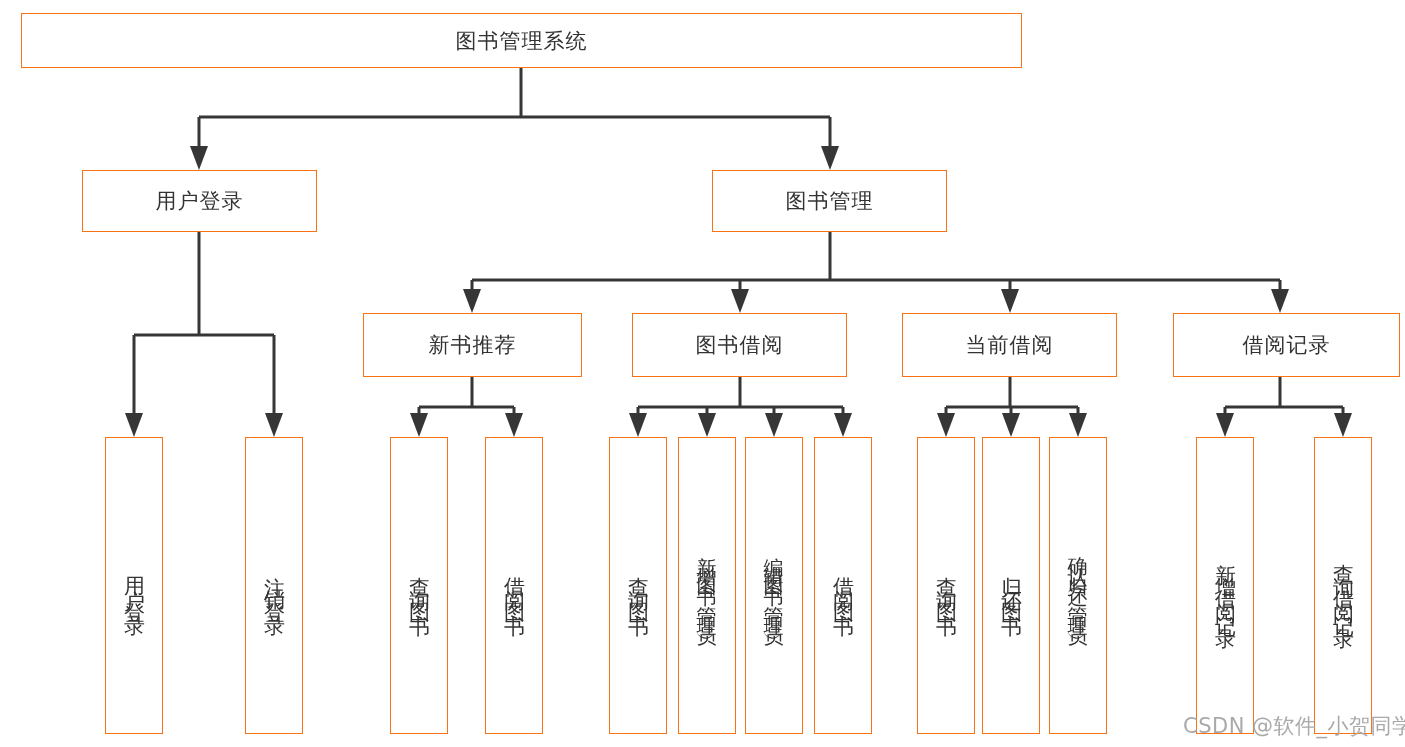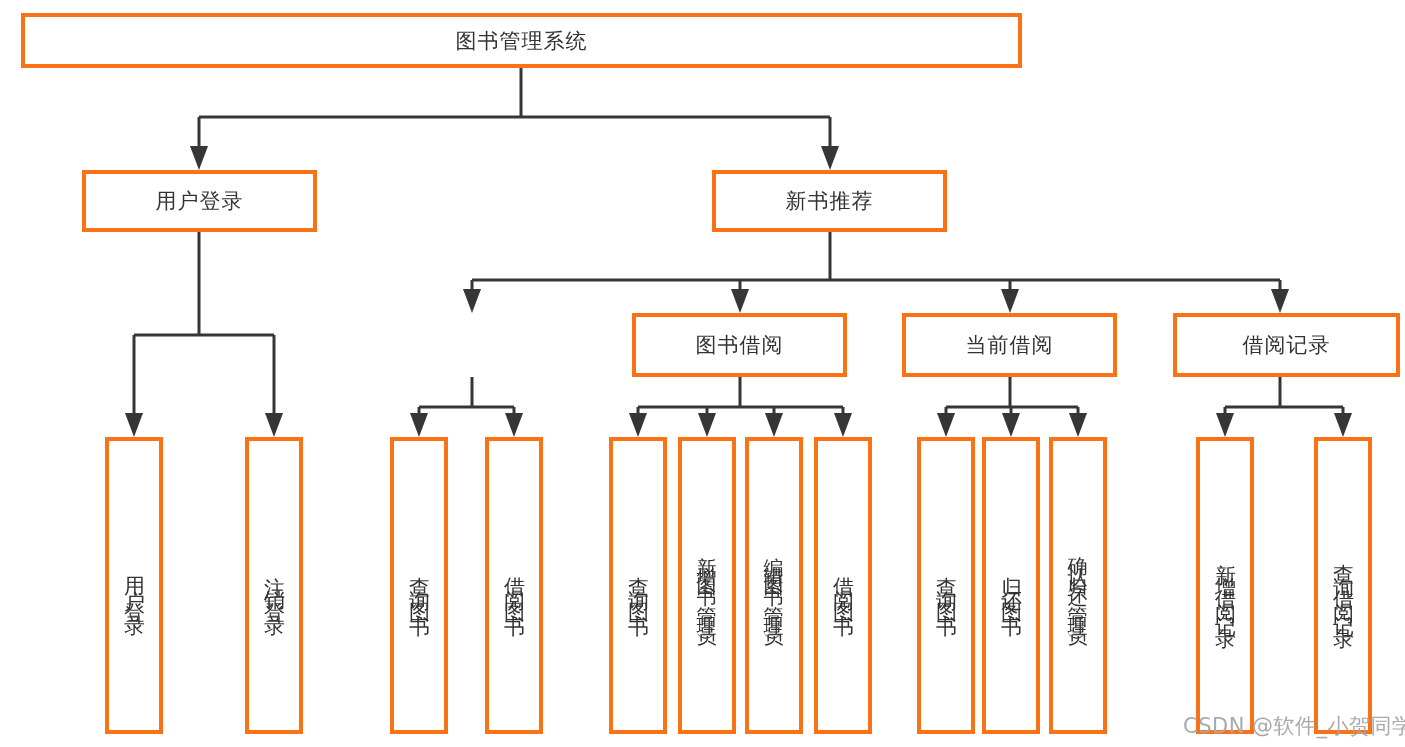--- a/index.html
+++ b/index.html
@@ -13,21 +13,21 @@
   }
   #connectors {
     position: absolute;
     left: 0; top: 0;
     width: 1405px; height: 747px;
     z-index: 1;
   }
   .node {
     position: absolute;
     box-sizing: border-box;
-    border: 4px solid #f97316;
+    border: 1px solid #f97316;
     background: #ffffff;
     display: flex;
     align-items: center;
     justify-content: center;
     color: #333333;
     z-index: 2;
   }
   .h-node { font-size: 21px; letter-spacing: 1px; }
   .root-node  { left: 21px;  top: 13px;  width: 1001px; height: 55px; }
   .lvl2-node  { top: 170px; height: 62px; width: 235px; }
@@ -83,23 +83,26 @@
   </svg>
 
   <div class="node h-node root-node">
     <span>图书管理系统</span>
   </div>
 
   <div class="node h-node lvl2-node" style="left:82px;">
     <span>用户登录</span>
   </div>
   <div class="node h-node lvl2-node" style="left:712px;">
+    <span>图书管理</span>
+  </div>
+
+  <div class="node h-node lvl3-node" style="left:363px;width:219px;">
     <span>新书推荐</span>
   </div>
-
   <div class="node h-node lvl3-node" style="left:902px;width:215px;">
     <span>当前借阅</span>
   </div>
   <div class="node h-node lvl3-node" style="left:632px;width:215px;">
     <span>图书借阅</span>
   </div>
   <div class="node h-node lvl3-node" style="left:1173px;width:227px;">
     <span>借阅记录</span>
   </div>
 

